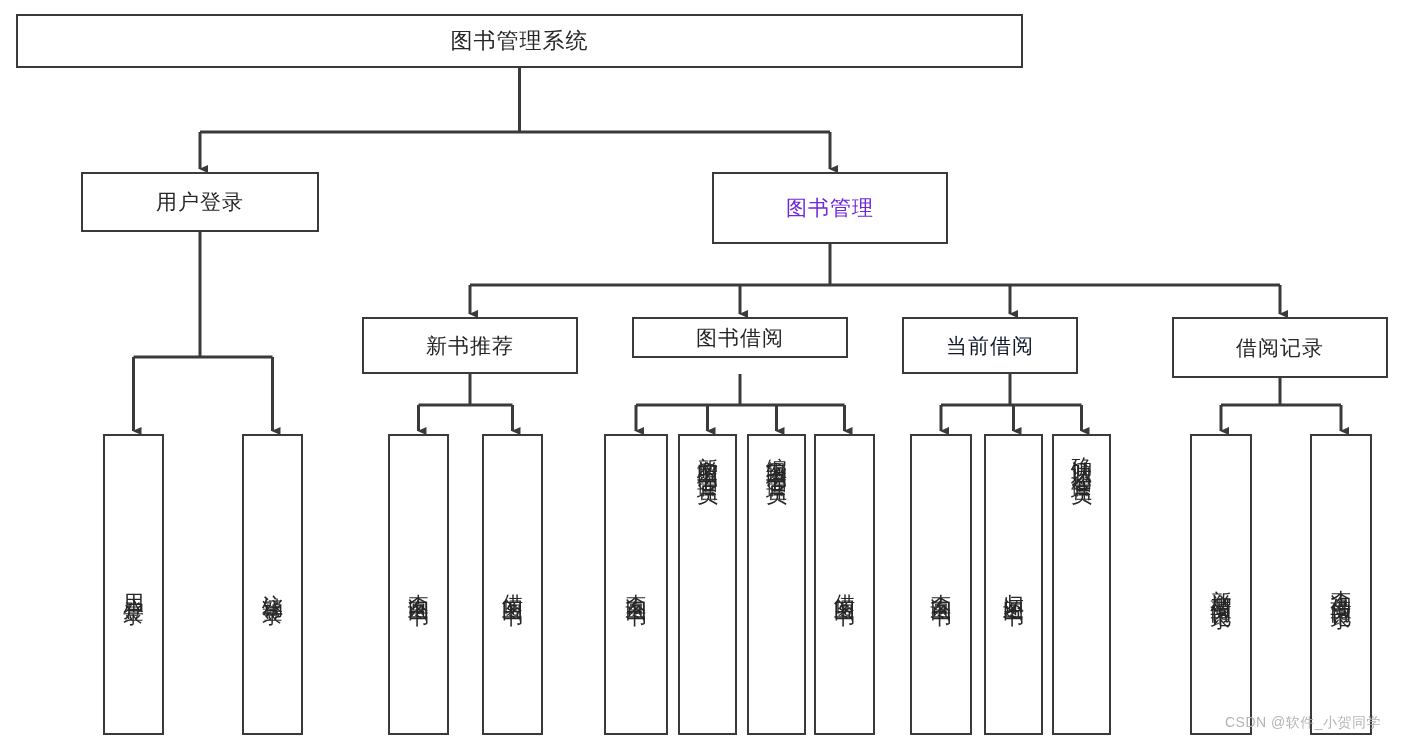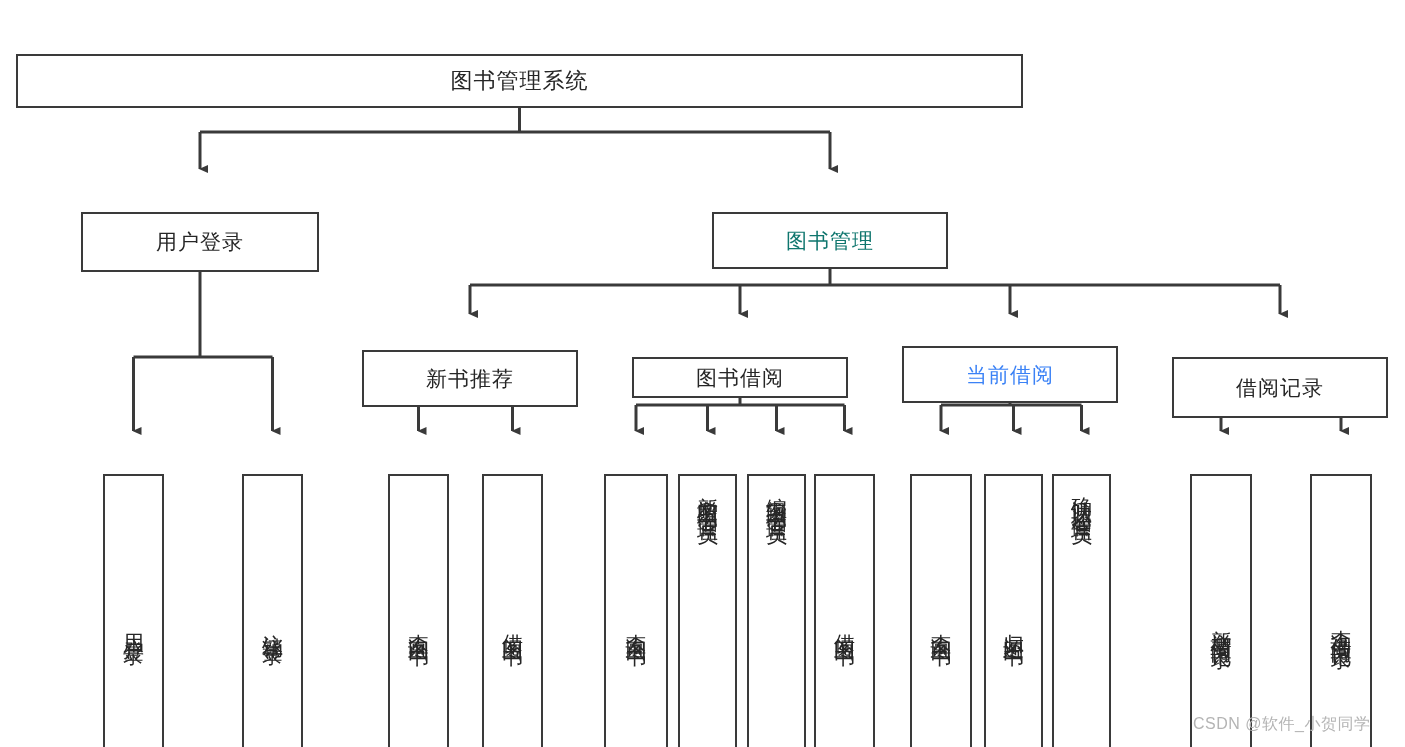--- a/index.html
+++ b/index.html
@@ -27,21 +27,20 @@
   }
   .node {
     position: absolute;
     box-sizing: border-box;
     background: #ffffff;
     border: 2.5px solid #3a3a3a;
     display: flex;
     align-items: center;
     justify-content: center;
     color: #262626;
-    margin-top: 40px;
   }
   .node.horizontal {
     font-size: 21px;
     letter-spacing: 1px;
     line-height: 1.2;
   }
   .node.root {
     font-size: 22px;
   }
   .node.vertical {
@@ -50,24 +49,25 @@
     font-size: 21px;
     letter-spacing: 4px;
     padding: 4px 0;
     line-height: 1.05;
   }
   .node.vertical.top-aligned {
     justify-content: flex-start;
   }
   .watermark {
     position: absolute;
-    font-size: 16px;
+    font-size: 14px;
     color: #b4b4b4;
     white-space: nowrap;
     letter-spacing: 0.5px;
+    padding-left: 32px;
   }
 </style>
 </head>
 <body>
 
 <div id="diagram-root">
   <svg class="connectors" viewBox="0 0 1405 747">
     <defs>
       <marker id="arrowhead" markerWidth="9" markerHeight="9" refX="4" refY="8" orient="auto" markerUnits="userSpaceOnUse">
         <polygon points="0,0 8,0 4,9" fill="#3a3a3a"></polygon>
@@ -105,24 +105,24 @@
         <line x1="1081.5" y1="405" x2="1081.5" y2="431" stroke="#3a3a3a" stroke-width="3" marker-end="url(#arrowhead)"></line>
         <line x1="1280" y1="374" x2="1280" y2="405" stroke="#3a3a3a" stroke-width="3"></line>
         <line x1="1221" y1="405" x2="1341" y2="405" stroke="#3a3a3a" stroke-width="3"></line>
         <line x1="1221" y1="405" x2="1221" y2="431" stroke="#3a3a3a" stroke-width="3" marker-end="url(#arrowhead)"></line>
         <line x1="1341" y1="405" x2="1341" y2="431" stroke="#3a3a3a" stroke-width="3" marker-end="url(#arrowhead)"></line>
       </g>
   </svg>
   <div id="node-layer">
       <div class="node horizontal root" style="left: 16px; top: 14px; width: 1007px; height: 54px; border-color: rgb(58, 58, 58); color: rgb(38, 38, 38);">图书管理系统</div>
       <div class="node horizontal" style="left: 81px; top: 172px; width: 238px; height: 60px; border-color: rgb(58, 58, 58); color: rgb(38, 38, 38);">用户登录</div>
-      <div class="node horizontal" style="left: 712px; top: 172px; width: 236px; height: 57px; border-color: rgb(58, 58, 58); color: #0f766e;">图书管理</div>
-      <div class="node horizontal" style="left: 362px; top: 310px; width: 216px; height: 57px; border-color: rgb(58, 58, 58); color: rgb(38, 38, 38);">新书推荐</div>
+      <div class="node horizontal" style="left: 712px; top: 172px; width: 236px; height: 72px; border-color: rgb(58, 58, 58); color: #6d28d9;">图书管理</div>
+      <div class="node horizontal" style="left: 362px; top: 317px; width: 216px; height: 57px; border-color: rgb(58, 58, 58); color: rgb(38, 38, 38);">新书推荐</div>
       <div class="node horizontal" style="left: 632px; top: 317px; width: 216px; height: 41px; border-color: rgb(58, 58, 58); color: rgb(38, 38, 38);">图书借阅</div>
-      <div class="node horizontal" style="left: 902px; top: 306px; width: 216px; height: 57px; border-color: rgb(58, 58, 58); color: #3b82f6;">当前借阅</div>
+      <div class="node horizontal" style="left: 902px; top: 317px; width: 176px; height: 57px; border-color: rgb(58, 58, 58); color: #0f172a;">当前借阅</div>
       <div class="node horizontal" style="left: 1172px; top: 317px; width: 216px; height: 61px; border-color: rgb(58, 58, 58); color: rgb(38, 38, 38);">借阅记录</div>
       <div class="node vertical" style="left: 103px; top: 434px; width: 61px; height: 301px; border-color: rgb(58, 58, 58); color: rgb(38, 38, 38);">用户登录</div>
       <div class="node vertical" style="left: 242px; top: 434px; width: 61px; height: 301px; border-color: rgb(58, 58, 58); color: rgb(38, 38, 38);">注销登录</div>
       <div class="node vertical" style="left: 388px; top: 434px; width: 61px; height: 301px; border-color: rgb(58, 58, 58); color: rgb(38, 38, 38);">查询图书</div>
       <div class="node vertical" style="left: 482px; top: 434px; width: 61px; height: 301px; border-color: rgb(58, 58, 58); color: rgb(38, 38, 38);">借阅图书</div>
       <div class="node vertical" style="left: 604px; top: 434px; width: 64px; height: 301px; border-color: rgb(58, 58, 58); color: rgb(38, 38, 38);">查询图书</div>
       <div class="node vertical top-aligned" style="left: 678px; top: 434px; width: 59px; height: 301px; border-color: rgb(58, 58, 58); color: rgb(38, 38, 38);">新增图书（管理员）</div>
       <div class="node vertical top-aligned" style="left: 747px; top: 434px; width: 59px; height: 301px; border-color: rgb(58, 58, 58); color: rgb(38, 38, 38);">编辑图书（管理员）</div>
       <div class="node vertical" style="left: 814px; top: 434px; width: 61px; height: 301px; border-color: rgb(58, 58, 58); color: rgb(38, 38, 38);">借阅图书</div>
       <div class="node vertical" style="left: 910px; top: 434px; width: 62px; height: 301px; border-color: rgb(58, 58, 58); color: rgb(38, 38, 38);">查询图书</div>

